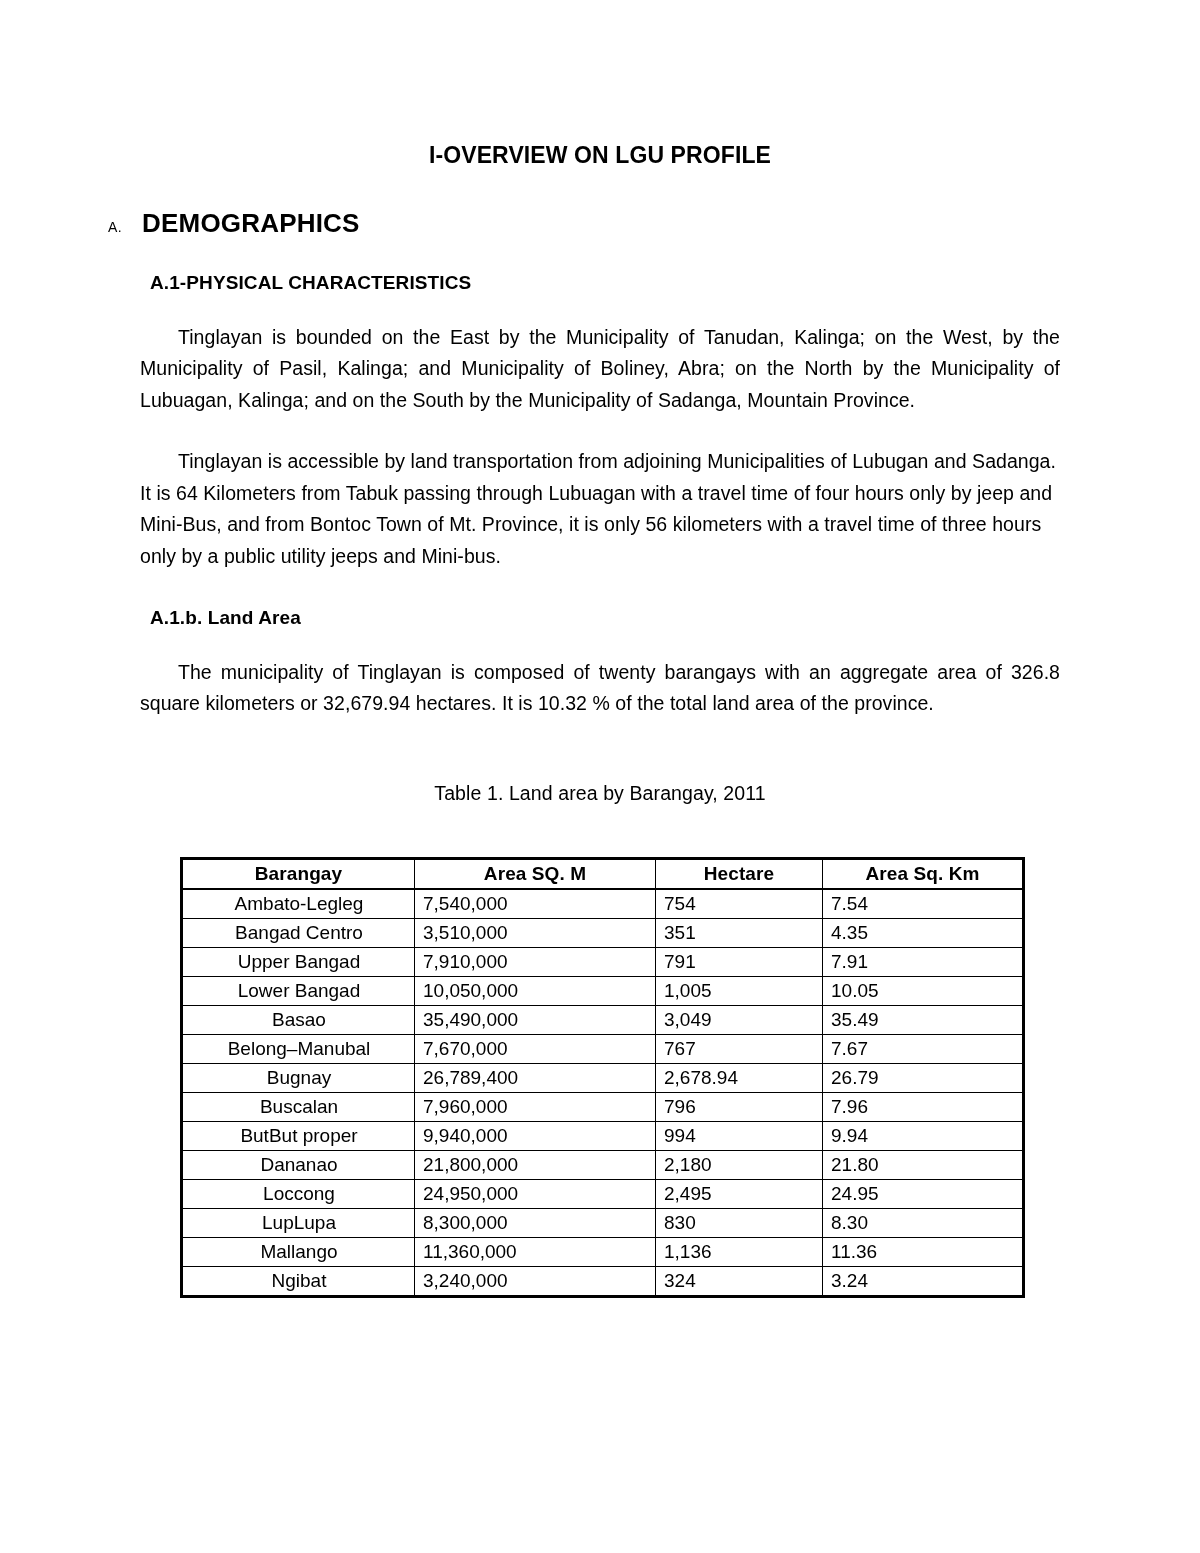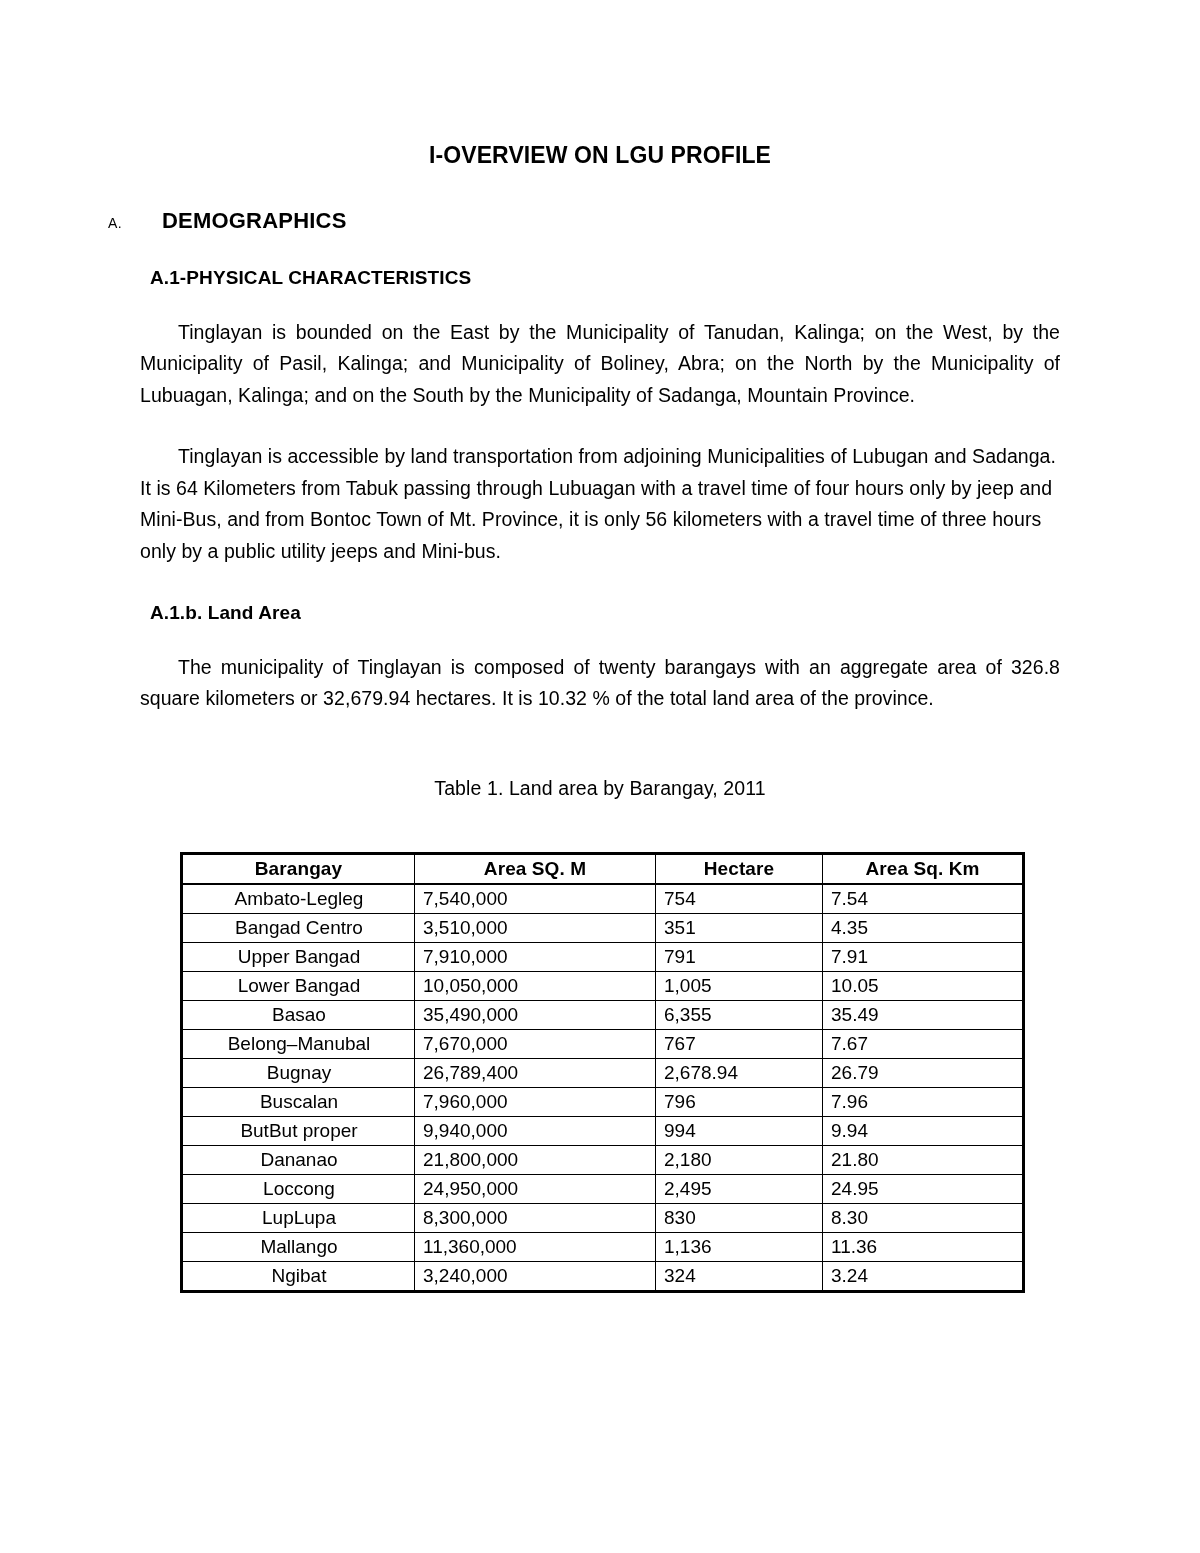--- a/index.html
+++ b/index.html
@@ -43,24 +43,23 @@
     gap: 0;
   }
   .section-a-marker {
     font-size: 14px;
     font-weight: normal;
     letter-spacing: 0.3px;
     width: 34px;
     display: inline-block;
   }
   .section-a-label {
-    font-size: 22px;
+    font-size: 26px;
     font-weight: bold;
     letter-spacing: 0.2px;
-    margin-left: 20px;
   }
 
   
   .sub-head {
     padding-left: 150px;
     font-size: 19px;
     font-weight: bold;
     letter-spacing: 0.1px;
     margin: 0;
   }
@@ -201,21 +200,21 @@
           </tr>
           <tr>
             <td class="name">Lower Bangad</td>
             <td class="num">10,050,000</td>
             <td class="num">1,005</td>
             <td class="num">10.05</td>
           </tr>
           <tr>
             <td class="name">Basao</td>
             <td class="num">35,490,000</td>
-            <td class="num">6,355</td>
+            <td class="num">3,049</td>
             <td class="num">35.49</td>
           </tr>
           <tr>
             <td class="name">Belong–Manubal</td>
             <td class="num">7,670,000</td>
             <td class="num">767</td>
             <td class="num">7.67</td>
           </tr>
           <tr>
             <td class="name">Bugnay</td>

